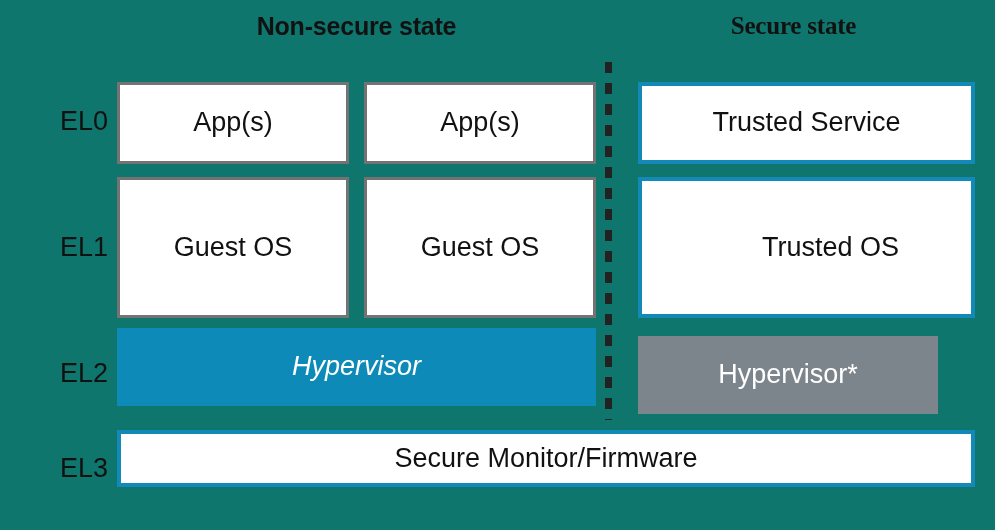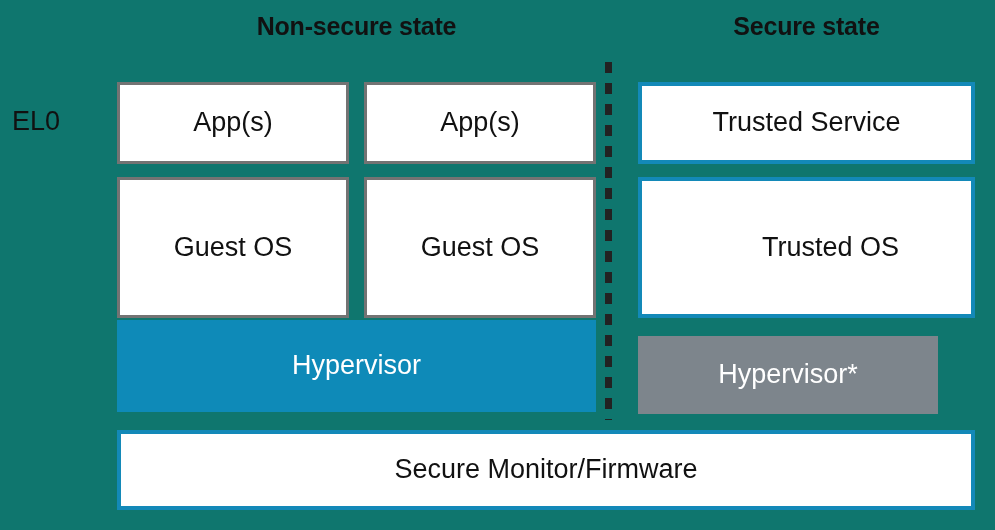--- a/index.html
+++ b/index.html
@@ -23,30 +23,30 @@
   .col-title {
     position: absolute;
     font-size: 25px;
     font-weight: bold;
     color: #111111;
     letter-spacing: -0.2px;
     text-align: center;
     white-space: nowrap;
   }
   #title-nonsecure { left: 117px; top: 12px; width: 479px; }
-  #title-secure    { left: 638px; top: 12px; width: 337px; }
+  #title-secure    { left: 625px; top: 12px; width: 337px; font-family: Liberation Serif, serif; }
 
   
   .el-label {
     position: absolute;
     left: 12px;
     width: 96px;
     font-size: 27px;
     color: #111111;
-    text-align: left;
+    text-align: right;
     line-height: 1;
   }
   #el-label-0 { top: 108px; }
   #el-label-1 { top: 234px; }
   #el-label-2 { top: 360px; }
   #el-label-3 { top: 455px; }
 
   
   .block {
     position: absolute;
@@ -83,25 +83,25 @@
   #blk-app-1        { left: 117px; top: 82px;  width: 232px; height: 82px; }
   #blk-app-2        { left: 364px; top: 82px;  width: 232px; height: 82px; }
   #blk-trusted-svc  { left: 638px; top: 82px;  width: 337px; height: 82px; }
 
   
   #blk-guest-1      { left: 117px; top: 177px; width: 232px; height: 141px; }
   #blk-guest-2      { left: 364px; top: 177px; width: 232px; height: 141px; }
   #blk-trusted-os   { left: 638px; top: 177px; width: 337px; height: 141px; padding-left: 48px; }
 
   
-  #blk-hypervisor      { left: 117px; top: 320px; width: 479px; height: 92px; }
+  #blk-hypervisor      { left: 117px; top: 328px; width: 479px; height: 78px; font-style: italic; }
   #blk-hypervisor-star { left: 638px; top: 336px; width: 300px; height: 78px; }
 
   
-  #blk-secure-monitor  { left: 117px; top: 430px; width: 858px; height: 80px; }
+  #blk-secure-monitor  { left: 117px; top: 430px; width: 858px; height: 57px; }
 
   
   #divider {
     position: absolute;
     left: 605px;
     top: 62px;
     width: 7px;
     height: 358px;
     background-image: repeating-linear-gradient(
       to bottom,
@@ -128,20 +128,23 @@
 </style>
 </head>
 <body>
 
 <div id="canvas">
 
   <div class="col-title" id="title-nonsecure">Non-secure state</div>
   <div class="col-title" id="title-secure">Secure state</div>
 
   <div class="el-label" id="el-label-0">EL0</div>
+  <div class="el-label" id="el-label-1">EL1</div>
+  <div class="el-label" id="el-label-2">EL2</div>
+  <div class="el-label" id="el-label-3">EL3</div>
 
   <div class="block outline-green" id="blk-app-1">App(s)</div>
   <div class="block outline-green" id="blk-app-2">App(s)</div>
   <div class="block outline-blue" id="blk-trusted-svc">Trusted Service</div>
 
   <div class="block outline-green" id="blk-guest-1">Guest OS</div>
   <div class="block outline-green" id="blk-guest-2">Guest OS</div>
   <div class="block outline-blue" id="blk-trusted-os">Trusted OS</div>
 
   <div class="block fill-blue" id="blk-hypervisor">Hypervisor</div>

